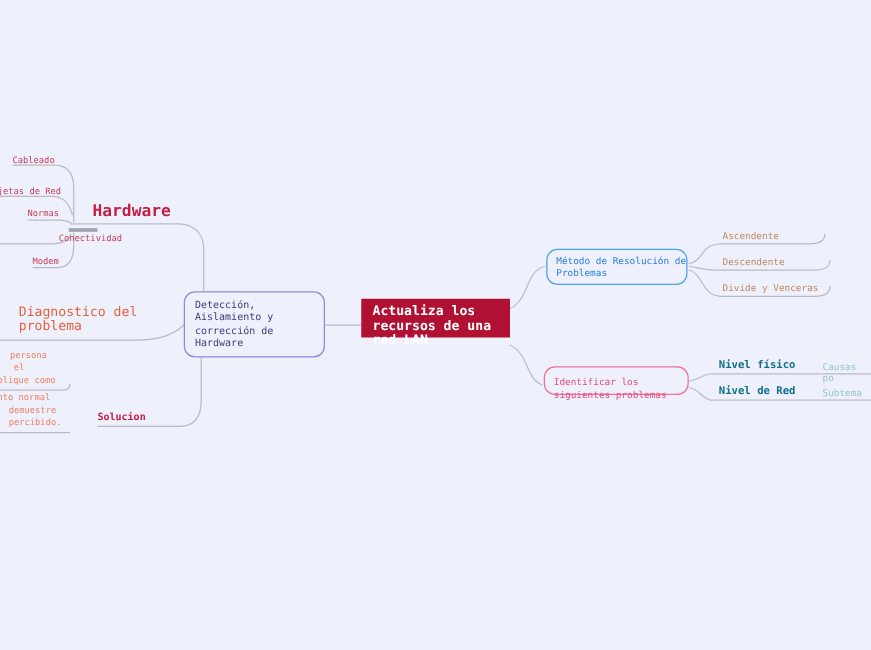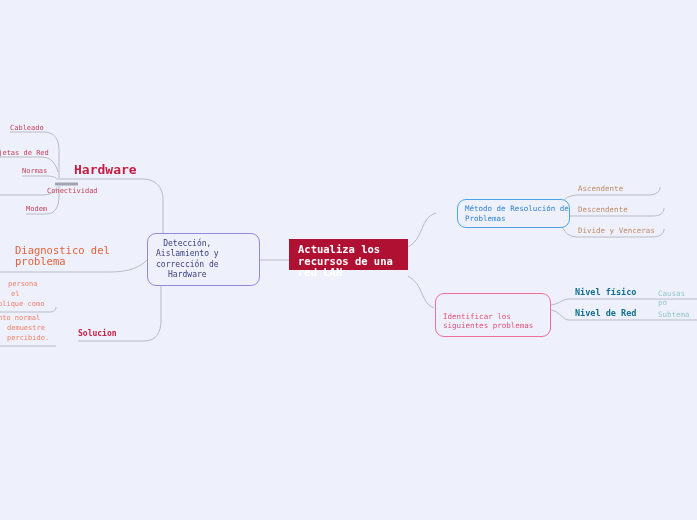--- a/index.html
+++ b/index.html
@@ -21,30 +21,28 @@
     position:absolute;left:289px;top:239px;width:119px;height:31px;
     background:#b01031;color:#ffffff;font-weight:bold;font-size:10.5px;
     line-height:11.5px;box-sizing:border-box;padding:5px 0 0 9px;
     white-space:pre-line;
   }
   
   .deteccion{
     left:147px;top:233px;width:113px;height:53px;
     border-color:#9289d9;color:#3c3c7d;font-size:8px;line-height:10.5px;
     padding:0 0 0 8px;
-    text-align:center;
   }
   .metodo{
     left:437px;top:199px;width:113px;height:29px;
     border-color:#4aa4ea;color:#2b7fd8;font-size:7.5px;line-height:9.5px;
     padding:0 0 0 7px;
-    margin-left:20px;
   }
   .identificar{
-    left:435px;top:293px;width:116px;height:44px;
+    left:435px;top:293px;width:116px;height:23px;
     border-color:#ef6f99;color:#e54e79;font-size:7.5px;line-height:9.5px;
     padding:12px 0 0 7px;
   }
   .lbl-hardware{left:74px;top:162px;font-size:13px;font-weight:bold;color:#c41e42;}
   .lbl-solucion{left:78px;top:329px;font-size:8px;font-weight:bold;color:#c41e42;}
   .lbl-diagnostico{left:15px;top:245px;font-size:10.5px;color:#e2613e;line-height:11px;}
   .small-crimson{font-size:7px;color:#c43d58;}
   .salmon{font-size:7px;color:#ee7e64;}
   .tan{font-size:7.5px;color:#bd8a66;}
   .teal-bold{font-size:8.5px;font-weight:bold;color:#0f6f8d;}

